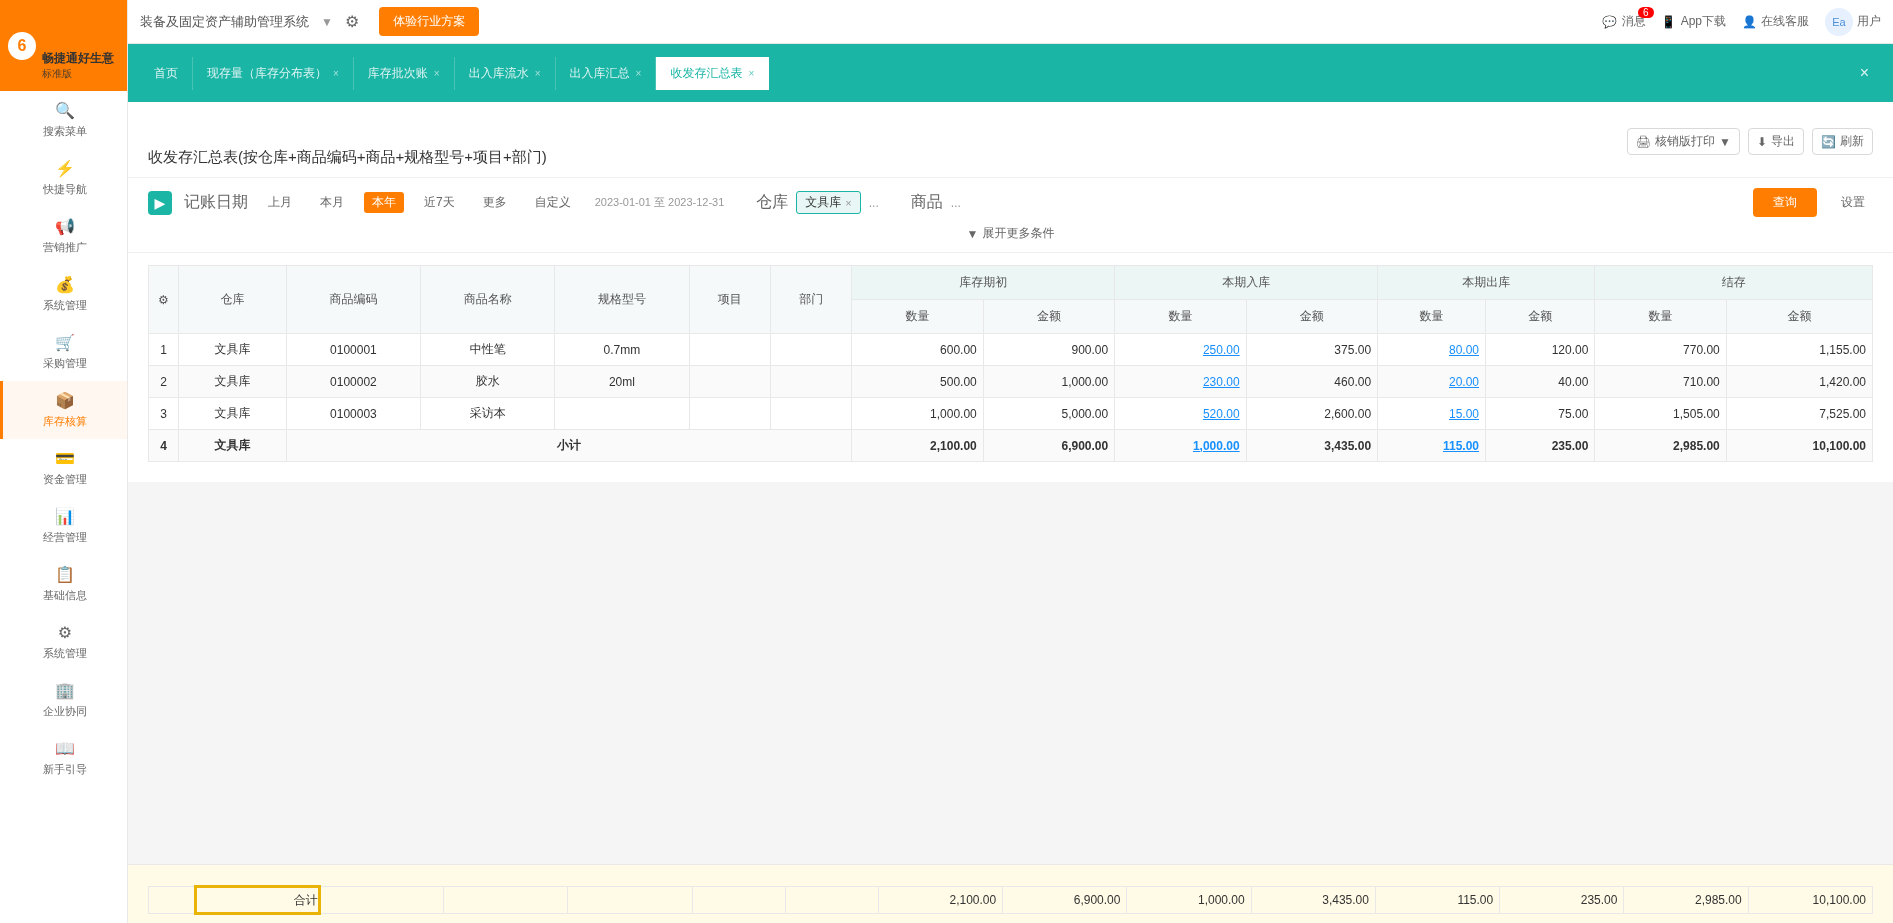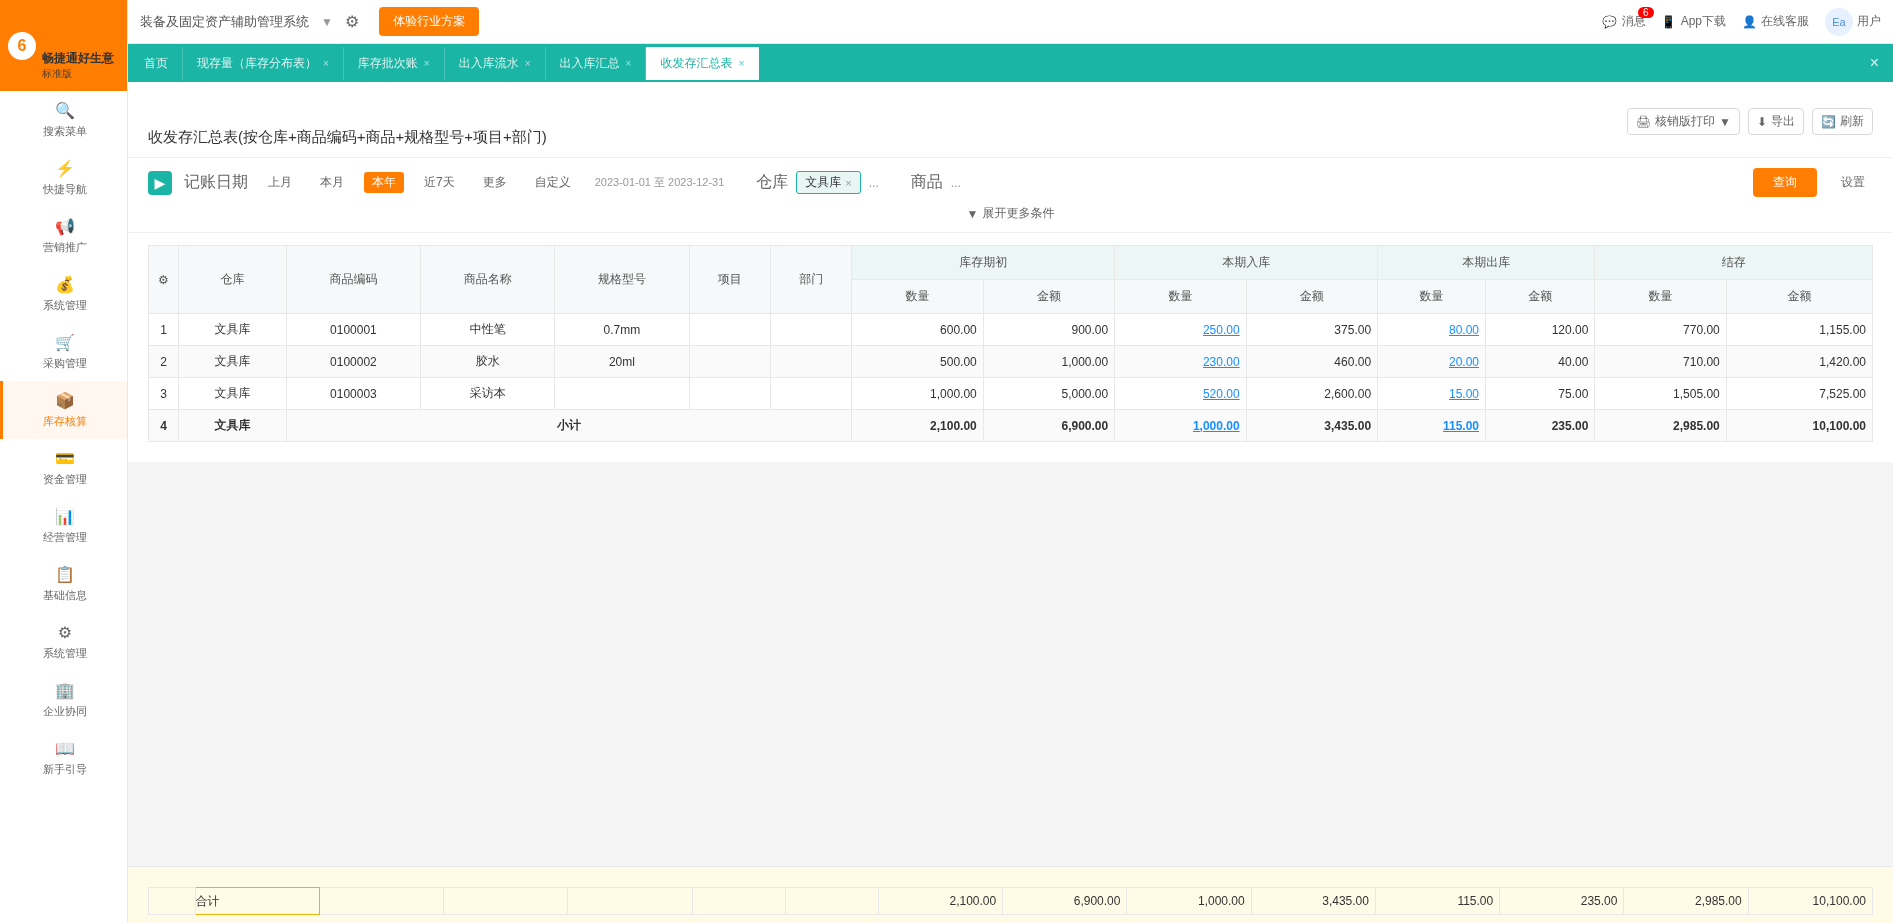--- a/index.html
+++ b/index.html
@@ -17,21 +17,21 @@
     #main { flex: 1; display: flex; flex-direction: column; overflow: hidden; }
 
     
     #topbar { height: 44px; background: #fff; border-bottom: 1px solid #e8e8e8; display: flex; align-items: center; padding: 0 12px; gap: 12px; }
     .topbar-right { display: flex; align-items: center; gap: 16px; margin-left: auto; }
     .topbar-right-item { display: flex; align-items: center; gap: 4px; font-size: 12px; color: #666; cursor: pointer; position: relative; }
     .badge { background: #f00; color: #fff; border-radius: 8px; font-size: 10px; padding: 0 4px; min-width: 16px; text-align: center; position: absolute; top: -6px; right: -8px; }
     #user-avatar { width: 28px; height: 28px; background: #e6f0ff; border-radius: 50%; display: flex; align-items: center; justify-content: center; font-size: 11px; color: #4a90d9; }
 
     
-    #tabbar { background: #1bb5a5; display: flex; align-items: center; padding: 2px; min-height: 38px; }
+    #tabbar { background: #1bb5a5; display: flex; align-items: center; padding: 12px; min-height: 38px; }
     .tab-item { display: flex; align-items: center; padding: 8px 14px; font-size: 12px; color: rgba(255,255,255,0.85); cursor: pointer; gap: 6px; border-right: 1px solid rgba(255,255,255,0.2); }
     .tab-item.active { background: #fff; color: #1bb5a5; }
     .tab-close { font-size: 10px; color: inherit; opacity: 0.7; }
     #tab-close-all { margin-left: auto; padding: 8px 12px; color: rgba(255,255,255,0.85); cursor: pointer; font-size: 16px; }
 
     
     #content { flex: 1; overflow: auto; padding: 0; background: #f5f5f5; }
     #page-container { background: #fff; margin: 0; padding: 0; }
 
     
@@ -356,21 +356,21 @@
       </div>
 
     </div>
   </div>
 
   <div id="footer-total">
     <table style="width:100%;border-collapse:collapse;">
       <tbody>
           <tr>
         <td style="width:30px;border:1px solid #e8e8e8;padding:6px;text-align:center;"></td>
-        <td style="width:80px;border:1px solid #eab308;padding:0;text-align:left;">合计</td>
+        <td style="width:80px;border:3px solid #eab308;padding:0;text-align:right;">合计</td>
         <td style="width:80px;border:1px solid #e8e8e8;padding:6px;"></td>
         <td style="width:80px;border:1px solid #e8e8e8;padding:6px;"></td>
         <td style="width:80px;border:1px solid #e8e8e8;padding:6px;"></td>
         <td style="width:60px;border:1px solid #e8e8e8;padding:6px;"></td>
         <td style="width:60px;border:1px solid #e8e8e8;padding:6px;"></td>
         <td style="width:80px;border:1px solid #e8e8e8;padding:6px;text-align:right;">2,100.00</td>
         <td style="width:80px;border:1px solid #e8e8e8;padding:6px;text-align:right;">6,900.00</td>
         <td style="width:80px;border:1px solid #e8e8e8;padding:6px;text-align:right;">1,000.00</td>
         <td style="width:80px;border:1px solid #e8e8e8;padding:6px;text-align:right;">3,435.00</td>
         <td style="width:80px;border:1px solid #e8e8e8;padding:6px;text-align:right;">115.00</td>

